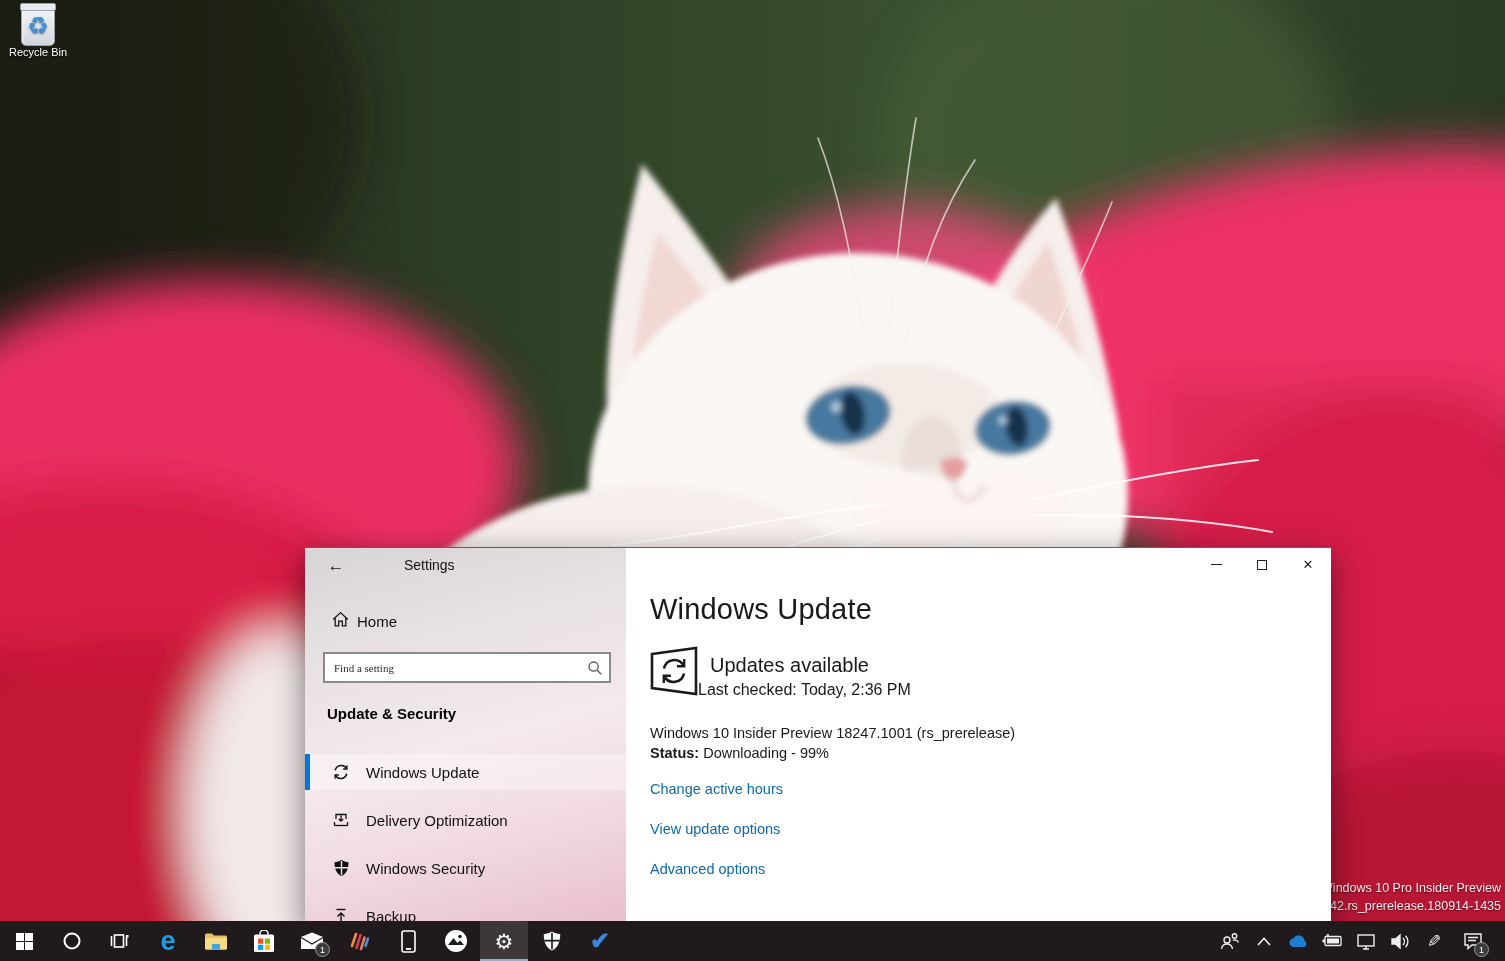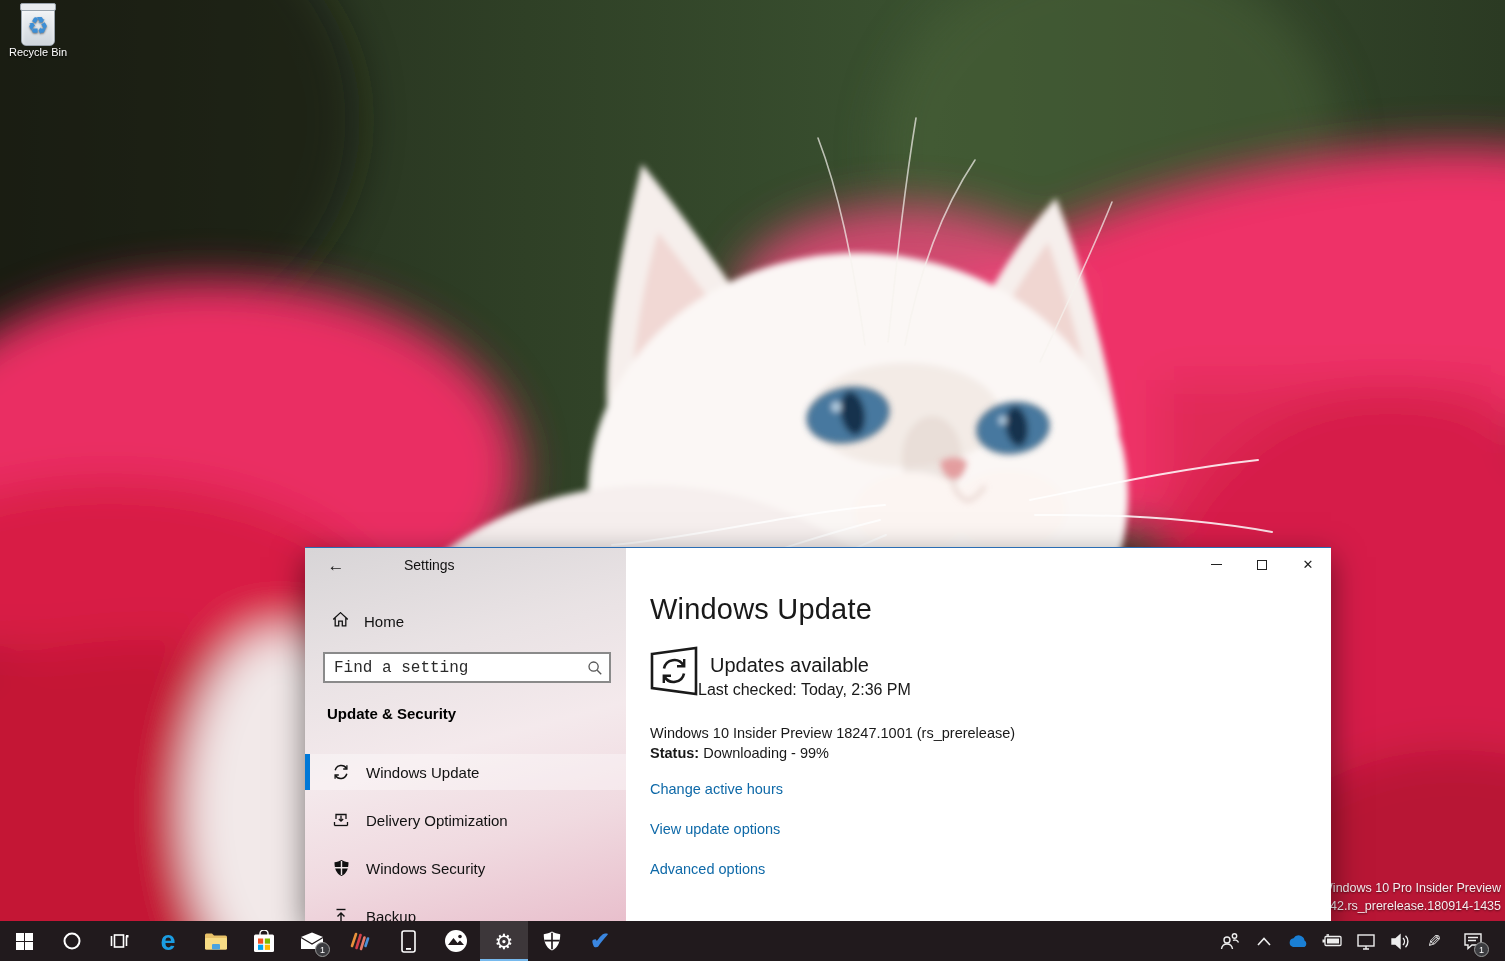--- a/index.html
+++ b/index.html
@@ -27,25 +27,25 @@
       border-top:1px solid #2a6db4; box-shadow:0 10px 30px rgba(0,0,0,.5); display:flex; background:#fff; }
   .sidebar { position:relative; width:321px; flex:0 0 321px;
       background:linear-gradient(165deg, rgba(214,211,213,.96) 0%, rgba(231,224,226,.93) 28%,
         rgba(243,231,234,.9) 52%, rgba(238,213,220,.88) 74%, rgba(229,182,197,.88) 100%); }
   .titlebar-left { position:absolute; left:0; top:0; width:100%; height:38px; }
   .back-btn { position:absolute; left:16px; top:5px; width:30px; height:26px; font-size:17px;
       color:#1a1a1a; display:flex; align-items:center; justify-content:center; cursor:default; }
   .win-title { position:absolute; left:63px; top:9px; font-size:14px; color:#111;margin-left:36px; }
 
   .home-row { position:absolute; left:0; top:60px; width:100%; height:26px; display:flex;
-      align-items:center; padding-left:27px; gap:15px; font-size:15px; color:#111; }
+      align-items:center; padding-left:27px; gap:8px; font-size:15px; color:#111; }
   .search-box { position:absolute; left:18px; top:104px; width:288px; height:31px; background:#fff;
       border:2px solid #8a8a8a; display:flex; align-items:center; }
-  .search-box input { flex:1; border:none; outline:none; background:transparent; font-size:16px;
-      color:#1f1f1f; padding:0 6px 0 9px; font-family:Liberation Mono, monospace; }
+  .search-box input { flex:1; border:none; outline:none; background:transparent; font-size:11px;
+      color:#1f1f1f; padding:0 6px 0 9px; font-family:Liberation Serif, serif; }
   .search-box input::placeholder { color:#2b2b2b; opacity:1; }
   .search-glyph { flex:0 0 28px; display:flex; align-items:center; justify-content:center; }
 
   .section-title { position:absolute; left:22px; top:157px; font-size:15px; font-weight:bold; color:#000; }
 
   .nav-item { position:absolute; left:0; width:100%; height:36px; display:flex; align-items:center;
       padding-left:27px; gap:16px; font-size:15px; color:#111; cursor:default; }
   .nav-item .nicon { width:18px; display:flex; justify-content:center; }
   .nav-item.selected { background:rgba(255,255,255,.35); }
   .nav-item.selected:before { content:""; position:absolute; left:0; top:0; width:5px; height:36px; background:#0078d7; }

